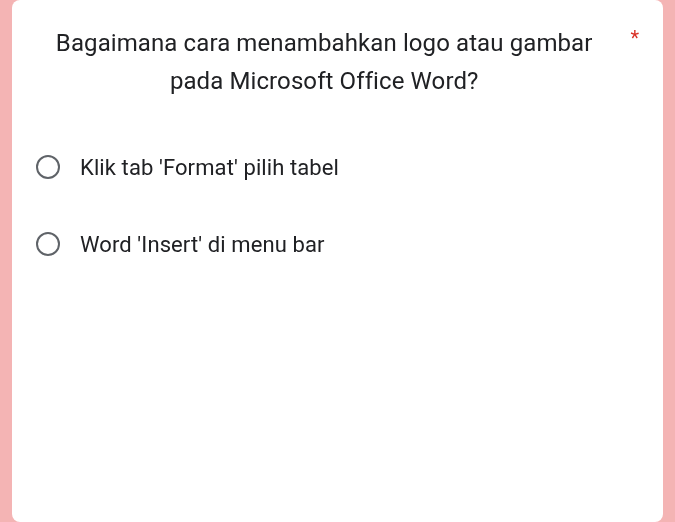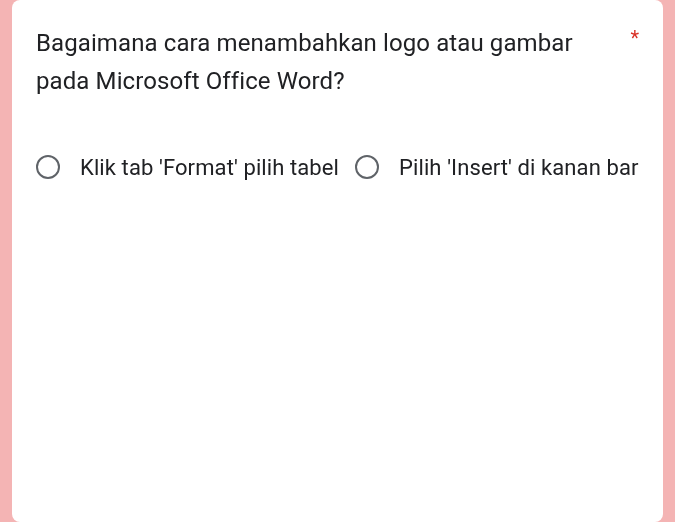--- a/index.html
+++ b/index.html
@@ -27,31 +27,32 @@
       display: flex;
       align-items: flex-start;
       margin-bottom: 32px;
     }
     .question-text {
       font-size: 24px;
       line-height: 1.6;
       color: #202124;
       flex: 1;
       letter-spacing: 0.1px;
+      text-align: center;
     }
     .required {
       color: #d93025;
       font-size: 20px;
       margin-left: 18px;
       margin-top: 2px;
     }
     .options {
       display: flex;
-      flex-direction: row;
-      gap: 16px;
+      flex-direction: column;
+      gap: 8px;
     }
     .option {
       display: flex;
       align-items: center;
       padding: 18px 0;
       cursor: pointer;
     }
     .radio {
       width: 24px;
       height: 24px;
@@ -75,16 +76,16 @@
     <div class="question-text">Bagaimana cara menambahkan logo atau gambar pada Microsoft Office Word?</div>
     <div class="required">*</div>
   </div>
   <div class="options">
     <div class="option">
       <div class="radio"></div>
       <div class="option-label">Klik tab 'Format' pilih tabel</div>
     </div>
     <div class="option">
       <div class="radio"></div>
-      <div class="option-label">Pilih 'Insert' di kanan bar</div>
+      <div class="option-label">Word 'Insert' di menu bar</div>
     </div>
   </div>
 </div>
 
 </body></html>

